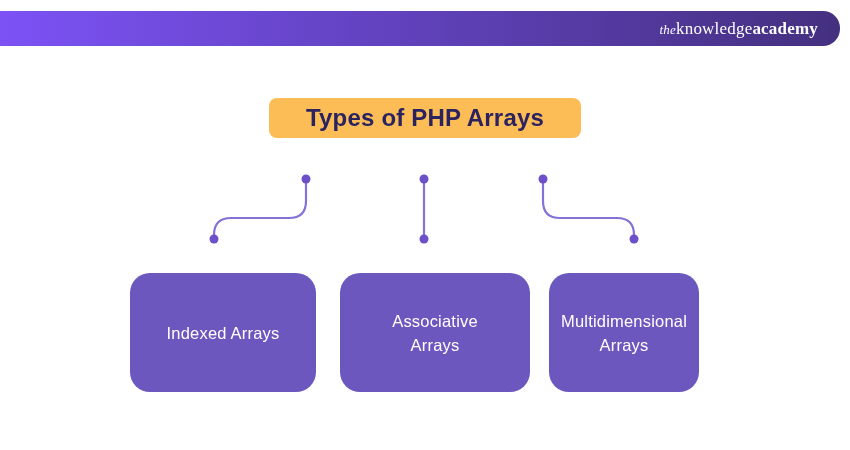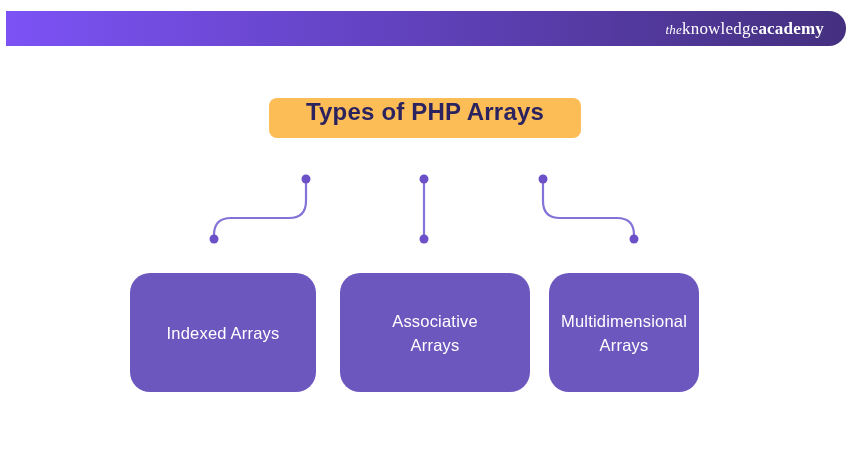--- a/index.html
+++ b/index.html
@@ -18,21 +18,21 @@
   .canvas {
     position: relative;
     width: 850px;
     height: 450px;
     background: var(--background);
     overflow: hidden;
     font-family: "Liberation Sans", sans-serif;
   }
   .header-bar {
     position: absolute;
-    left: 6px; top: 11px;
+    left: 0; top: 11px;
     width: 840px; height: 35px;
     border-radius: 0 17px 17px 0;
     background: linear-gradient(90deg, var(--header-gradient-start) 0%, var(--header-gradient-end) 100%);
     display: flex;
     align-items: center;
     justify-content: flex-end;
     padding-right: 22px;
   }
   .logo {
     color: #fff;
@@ -47,20 +47,21 @@
   }
   .logo .logo-knowledge { font-weight: 400; }
   .logo .logo-academy { font-weight: 700; }
   .title-box {
     position: absolute;
     left: 269px; top: 98px;
     width: 312px; height: 40px;
     background: var(--title-bg);
     border-radius: 8px;
     display: flex;
+    align-items: center;
     justify-content: center;
   }
   .title-box .title-text {
     color: var(--title-text);
     font-size: 24px;
     font-weight: 700;
     letter-spacing: 0.2px;
   }
   .connector-layer {
     position: absolute;

